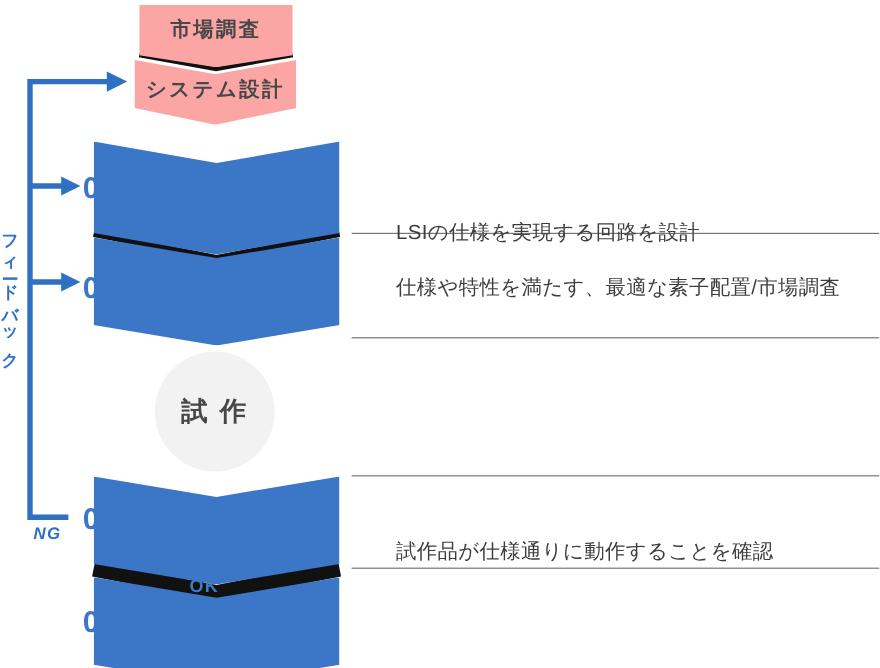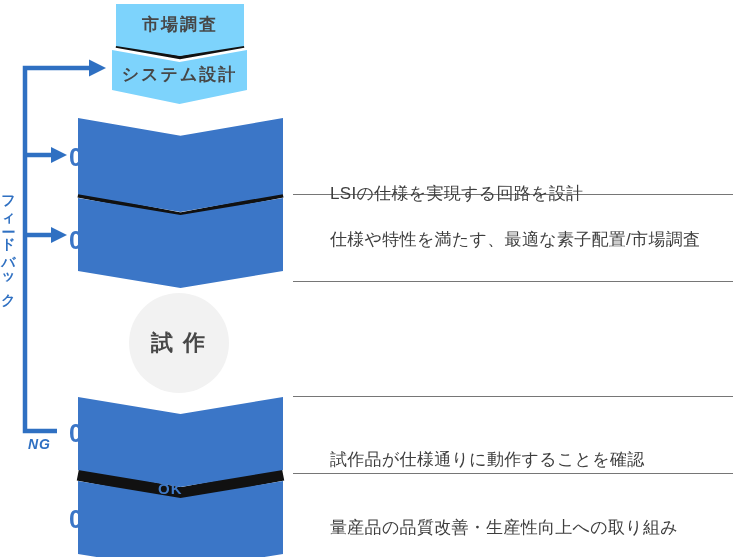--- a/index.html
+++ b/index.html
@@ -6,21 +6,21 @@
   .stage{
     position:relative;width:733px;height:557px;overflow:hidden;
     background:#ffffff;
     font-family:"Liberation Sans",sans-serif;
   }
   .stage *{box-sizing:border-box;}
   svg.layer{position:absolute;left:0;top:0;z-index:1;}
 
   
   .gray-box{
-    position:absolute;background:#7dd3fc;z-index:3;
+    position:absolute;background:#fca5a5;z-index:3;
     display:flex;align-items:center;justify-content:center;
     color:#474747;font-weight:700;font-size:17px;letter-spacing:2px;
   }
   .box-market{
     left:116px;top:4px;width:128px;height:52px;
     clip-path:polygon(0 0,100% 0,100% 81%,50% 100%,0 81%);
     padding-bottom:12px;
   }
   .box-system{
     left:112px;top:50px;width:135px;height:54px;
@@ -124,15 +124,14 @@
   <div class="ng-label">NG</div>
   <div class="ok-label">OK</div>
 
   <div class="desc d1">LSIの仕様を実現する回路を設計</div>
   <div class="separator s1"></div>
   <div class="desc d2">仕様や特性を満たす、最適な素子配置/市場調査</div>
   <div class="separator s2"></div>
   <div class="separator s3"></div>
   <div class="desc d3">試作品が仕様通りに動作することを確認</div>
   <div class="separator s4"></div>
-  <div class="desc d4">量産品の品質改善・生産性向上への取り組み</div>
 
 </div>
 
 </body></html>

